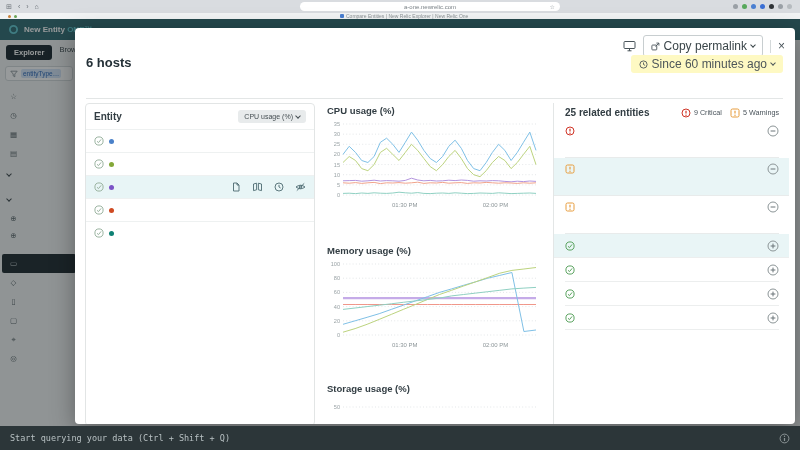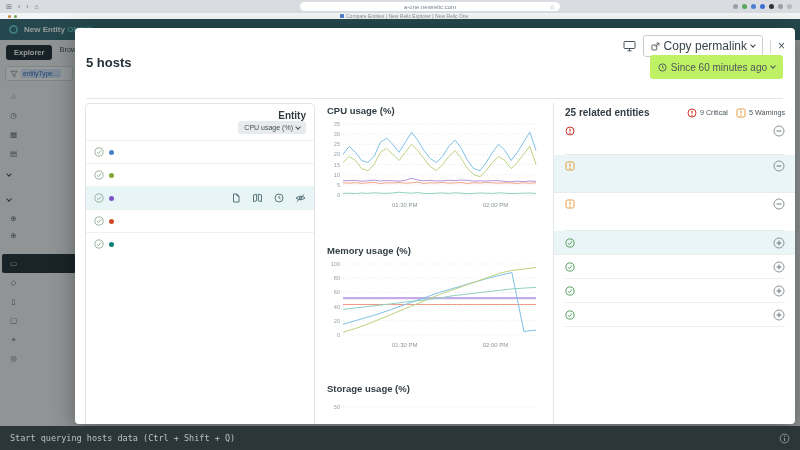--- a/index.html
+++ b/index.html
@@ -39,48 +39,48 @@
   .chev{display:inline-block;width:4px;height:4px;border-right:1px solid currentColor;border-bottom:1px solid currentColor;transform:rotate(45deg);flex:none;margin-top:-2px;}
   .dim{position:absolute;inset:0;background:rgba(24,31,33,.45);}
 
   
   .modal{position:absolute;left:75px;top:28px;width:720px;height:396px;background:#fff;border-radius:4px;box-shadow:0 6px 24px rgba(0,0,0,.35);overflow:hidden;}
   .m-controls{position:absolute;top:7px;right:10px;display:flex;align-items:center;gap:7px;color:#444e52;}
   .btn-permalink{display:flex;align-items:center;gap:4px;border:1px solid #c8ced0;border-radius:3px;background:#fff;padding:3px 7px;font-size:12px;color:#3a4549;cursor:pointer;}
   .vdiv{width:1px;height:13px;background:#d4d9da;}
   .close-x{font-size:12px;line-height:10px;color:#49545a;cursor:pointer;}
   .m-title{position:absolute;left:11px;top:27px;font-size:13px;font-weight:700;color:#243037;}
-  .time-pill{position:absolute;right:12px;top:27px;height:24px;display:flex;align-items:center;gap:4px;background:#bef264;border-radius:3px;padding:0 8px;font-size:10px;color:#4d565a;}
+  .time-pill{position:absolute;right:12px;top:27px;height:18px;display:flex;align-items:center;gap:4px;background:#fef9c3;border-radius:3px;padding:0 8px;font-size:12px;color:#4d565a;}
   .tabs{position:absolute;left:11px;right:12px;top:54px;height:17px;border-bottom:1px solid #e3e6e6;display:flex;gap:15px;}
   .tab{font-size:8.5px;color:#525c60;padding-bottom:5px;cursor:pointer;}
   .tab.active{color:#1e2a30;font-weight:700;border-bottom:2px solid #233039;}
   .cols{position:absolute;left:0;right:0;top:75px;bottom:0;}
 
   
   .entity-card{position:absolute;left:10px;top:0;width:230px;bottom:-2px;border:1px solid #e2e5e5;border-radius:4px;background:#fff;}
-  .ec-head{display:flex;align-items:flex-end;justify-content:space-between;padding:6px 8px;flex-direction:column;}
+  .ec-head{display:flex;align-items:center;justify-content:space-between;padding:6px 8px;}
   .ec-title{font-size:10px;font-weight:700;color:#323d43;}
   .chip{display:flex;align-items:center;gap:3px;background:#e8ebec;border-radius:3px;padding:3px 6px;font-size:7px;color:#454e52;cursor:pointer;}
   .e-row{display:flex;align-items:center;gap:5px;height:23px;padding:0 8px;border-top:1px solid #eef1f1;font-size:7.2px;color:#2d555c;}
   .e-row .nm{flex:1;overflow:hidden;text-overflow:ellipsis;white-space:nowrap;}
   .e-row .val{color:#39434a;}
   .e-row.hl{background:#e8f5f6;}
   .e-row .acts{display:flex;gap:11px;align-items:center;color:#4c6a70;}
   .dot{width:5px;height:5px;border-radius:50%;flex:none;}
 
   
   .charts-col{position:absolute;left:252px;width:222px;top:0;bottom:0;}
   .chart-block{margin-bottom:10px;}
   .chart-title{font-size:9.5px;font-weight:700;color:#323d43;margin:2px 0 3px 0;}
   .cb-cpu{position:absolute;top:0;left:0;}
   .cb-mem{position:absolute;top:140px;left:0;}
   .cb-sto{position:absolute;top:278px;left:0;}
 
   
-  .rel-col{position:absolute;left:478px;right:0;top:0;bottom:0;border-left:1px solid #e3e6e6;padding:4px 10px 0 11px;}
+  .rel-col{position:absolute;left:478px;right:0;top:0;bottom:0;border-left:1px solid #e3e6e6;padding:4px 16px 0 11px;}
   .rel-head{display:flex;align-items:center;gap:8px;margin-bottom:2px;}
   .rel-title{font-size:10px;font-weight:700;color:#323d43;flex:1;}
   .badge{display:flex;align-items:center;gap:3px;font-size:7.2px;color:#49535a;}
   .r-card{border-bottom:1px solid #e8ebeb;padding:5px 0 6px 0;}
   .r-card.hl{background:#e9f5f6;margin:0 -10px 0 -11px;padding:5px 10px 6px 11px;}
   .rc-top{display:flex;align-items:center;gap:5px;}
   .rc-name{font-size:8px;color:#33474d;flex:1;overflow:hidden;white-space:nowrap;text-overflow:ellipsis;}
   .rc-type{font-size:7.2px;color:#7c868a;margin-right:14px;}
   .metrics{display:flex;flex-wrap:wrap;margin-top:4px;}
   .mcell{padding-right:4px;margin-bottom:2px;}
@@ -227,21 +227,21 @@
         <svg width="9" height="9" viewBox="0 0 10 10">
             <rect x="1" y="3.4" width="5.4" height="5.4" rx="0.8" fill="none" stroke="#49545a" stroke-width="1"></rect>
             <path d="M5 5 L8.8 1.2 M6 1.2 H8.8 V4" fill="none" stroke="#49545a" stroke-width="1"></path>
           </svg>
         <span>Copy permalink</span>
         <i class="chev"></i>
       </span>
       <span class="vdiv"></span>
       <span class="close-x">×</span>
     </div>
-    <div class="m-title">5 hosts</div>
+    <div class="m-title">6 hosts</div>
     <div class="time-pill">
       <svg width="9" height="9" viewBox="0 0 10 10">
           <circle cx="5" cy="5" r="4" fill="none" stroke="#4d565a" stroke-width="1"></circle>
           <path d="M5 2.8 V5 L6.8 6" fill="none" stroke="#4d565a" stroke-width="1"></path>
         </svg>
       <span>Since 60 minutes ago</span>
       <i class="chev"></i>
     </div>
     <div class="tabs" id="tabs">
         <span class="tab active"></span>
@@ -547,20 +547,20 @@
                 <circle cx="6" cy="6" r="5" fill="none" stroke="#8b9496" stroke-width="1"></circle>
                 <path d="M3.6 6 H8.4 M6 3.6 V8.4" stroke="#6b7579" stroke-width="1"></path>
               </svg>
             </div>
           </div>
       </div>
     </div>
   </div>
 
   <div class="query-bar">
-    <span class="qb-text">Start querying hosts data (Ctrl + Shift + Q)</span>
+    <span class="qb-text">Start querying your data (Ctrl + Shift + Q)</span>
     <svg width="11" height="11" viewBox="0 0 11 11">
         <circle cx="5.5" cy="5.5" r="4.4" fill="none" stroke="#8b9496" stroke-width="1"></circle>
         <path d="M5.5 5 V8" stroke="#8b9496" stroke-width="1.2"></path>
         <circle cx="5.5" cy="3.2" r="0.7" fill="#8b9496"></circle>
       </svg>
   </div>
 </div>
 
 </body></html>

